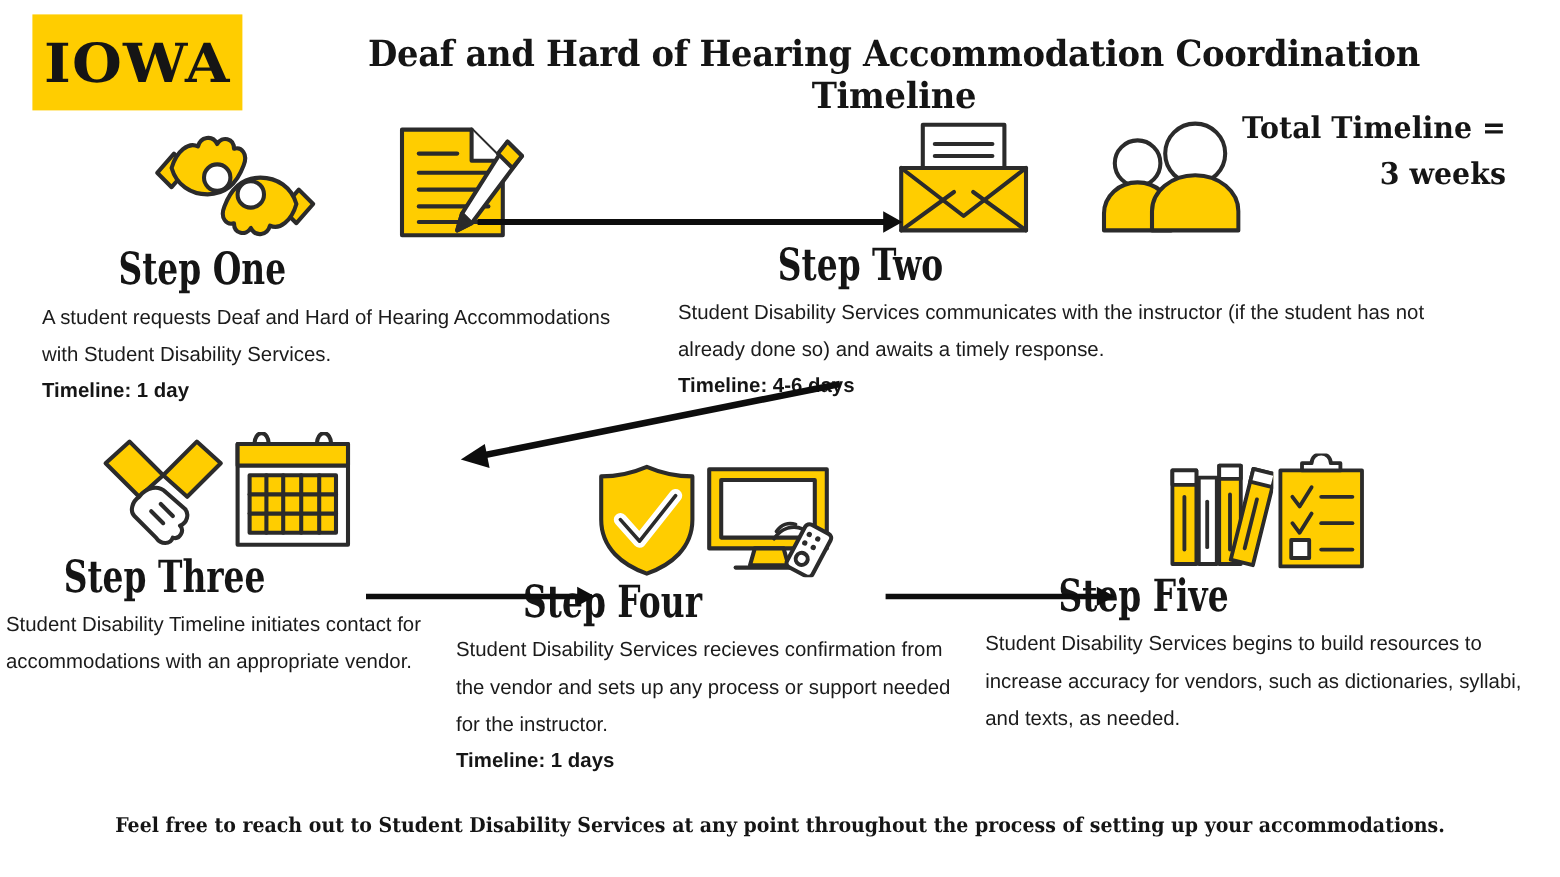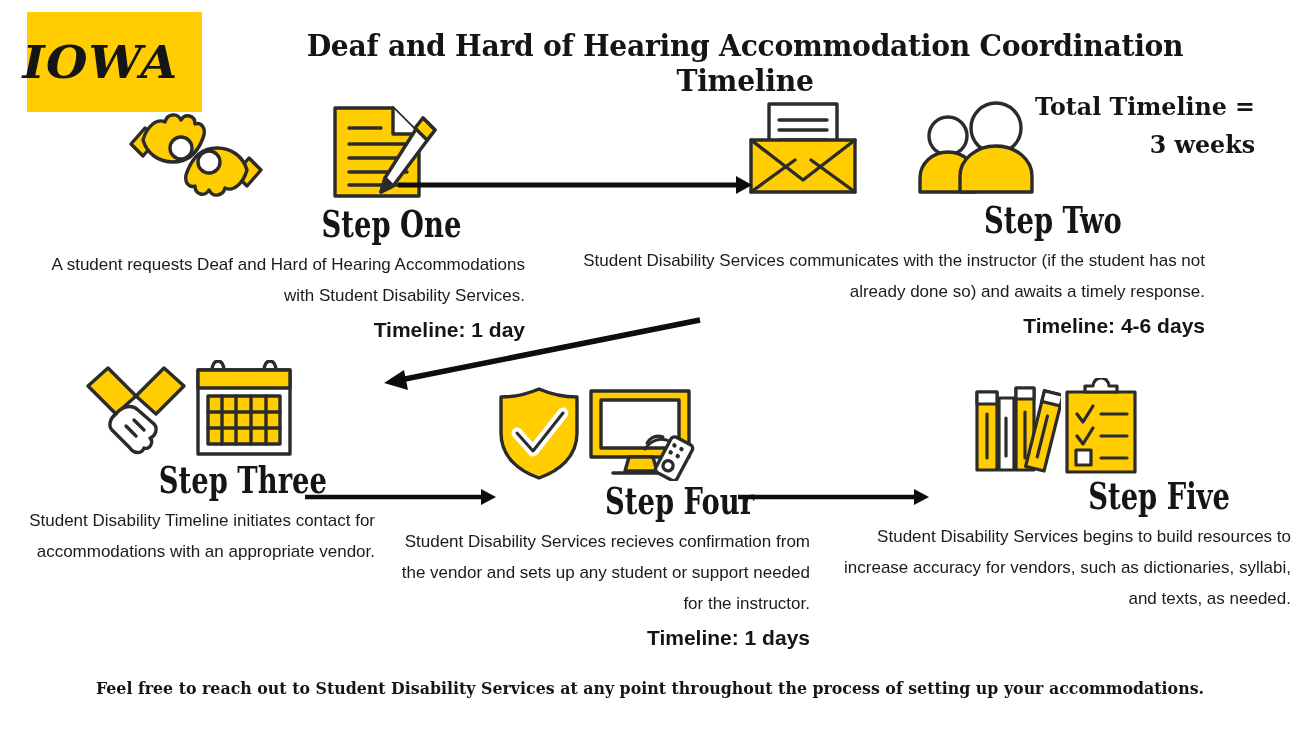--- a/index.html
+++ b/index.html
@@ -18,26 +18,25 @@
     background: #ffffff;
     overflow: hidden;
   }
 
   
   .logo-block {
     position: absolute;
     left: 27px;
     top: 12px;
     width: 175px;
-    height: 100px;
+    height: 80px;
     background: #FFCD00;
     display: flex;
     align-items: center;
-    justify-content: flex-start;
-    font-style: italic;
+    justify-content: center;
   }
   .logo-text {
     font-family: "DejaVu Serif", serif;
     font-weight: bold;
     font-size: 45px;
     letter-spacing: 1px;
     color: #151515;
     line-height: 1;
     transform: scaleX(1.06);
   }
@@ -66,21 +65,21 @@
     font-size: 25px;
     line-height: 1.5;
     color: #151515;
     transform: scaleX(0.95);
     transform-origin: right top;
   }
 
   
   .step {
     position: absolute;
-    text-align: right;
+    text-align: left;
   }
   .step-icon {
     display: flex;
     align-items: flex-end;
     justify-content: center;
     height: 104px;
   }
   .step-heading {
     font-family: "DejaVu Serif", serif;
     font-weight: bold;
@@ -93,21 +92,21 @@
   .step-desc {
     font-family: "Liberation Sans", sans-serif;
     font-size: 17px;
     line-height: 1.82;
     color: #1b1b1b;
     margin-top: 7px;
   }
   .step-timeline {
     font-family: "Liberation Sans", sans-serif;
     font-weight: bold;
-    font-size: 21px;
+    font-size: 17px;
     line-height: 1.7;
     color: #151515;
   }
 
   
   #step-one   { left: 35px;  top: 100px; width: 490px; }
   #step-two   { left: 565px; top: 96px;  width: 640px; }
   #step-three { left: 5px;   top: 356px; width: 370px; }
   #step-four  { left: 380px; top: 377px; width: 430px; }
   #step-five  { left: 821px; top: 372px; width: 470px; }
@@ -292,21 +291,21 @@
             <circle cx="84" cy="62" r="2.2" fill="#2b2b2b" stroke="none"></circle>
             <circle cx="92" cy="62" r="2.2" fill="#2b2b2b" stroke="none"></circle>
             <circle cx="84" cy="70" r="2.2" fill="#2b2b2b" stroke="none"></circle>
             <circle cx="92" cy="70" r="2.2" fill="#2b2b2b" stroke="none"></circle>
             <circle cx="88" cy="83" r="5" fill="#FFFFFF"></circle>
           </g>
         </g>
       </svg>
     </div>
     <div class="step-heading">Step Four</div>
-    <div class="step-desc">Student Disability Services recieves confirmation from the vendor and sets up any student or support needed for the instructor.</div>
+    <div class="step-desc">Student Disability Services recieves confirmation from the vendor and sets up any process or support needed for the instructor.</div>
     <div class="step-timeline">Timeline: 1 days</div>
   </div>
 
   <div class="step" id="step-five">
     <div class="step-icon">
       <svg width="90" height="98" viewBox="0 0 90 98">
         <g stroke="#2b2b2b" stroke-width="3.2" stroke-linejoin="round" stroke-linecap="round">
           <rect x="6" y="14" width="20" height="78" fill="#FFCD00"></rect>
           <rect x="6" y="14" width="20" height="12" fill="#FFFFFF"></rect>
           <line x1="16" y1="36" x2="16" y2="80"></line>

